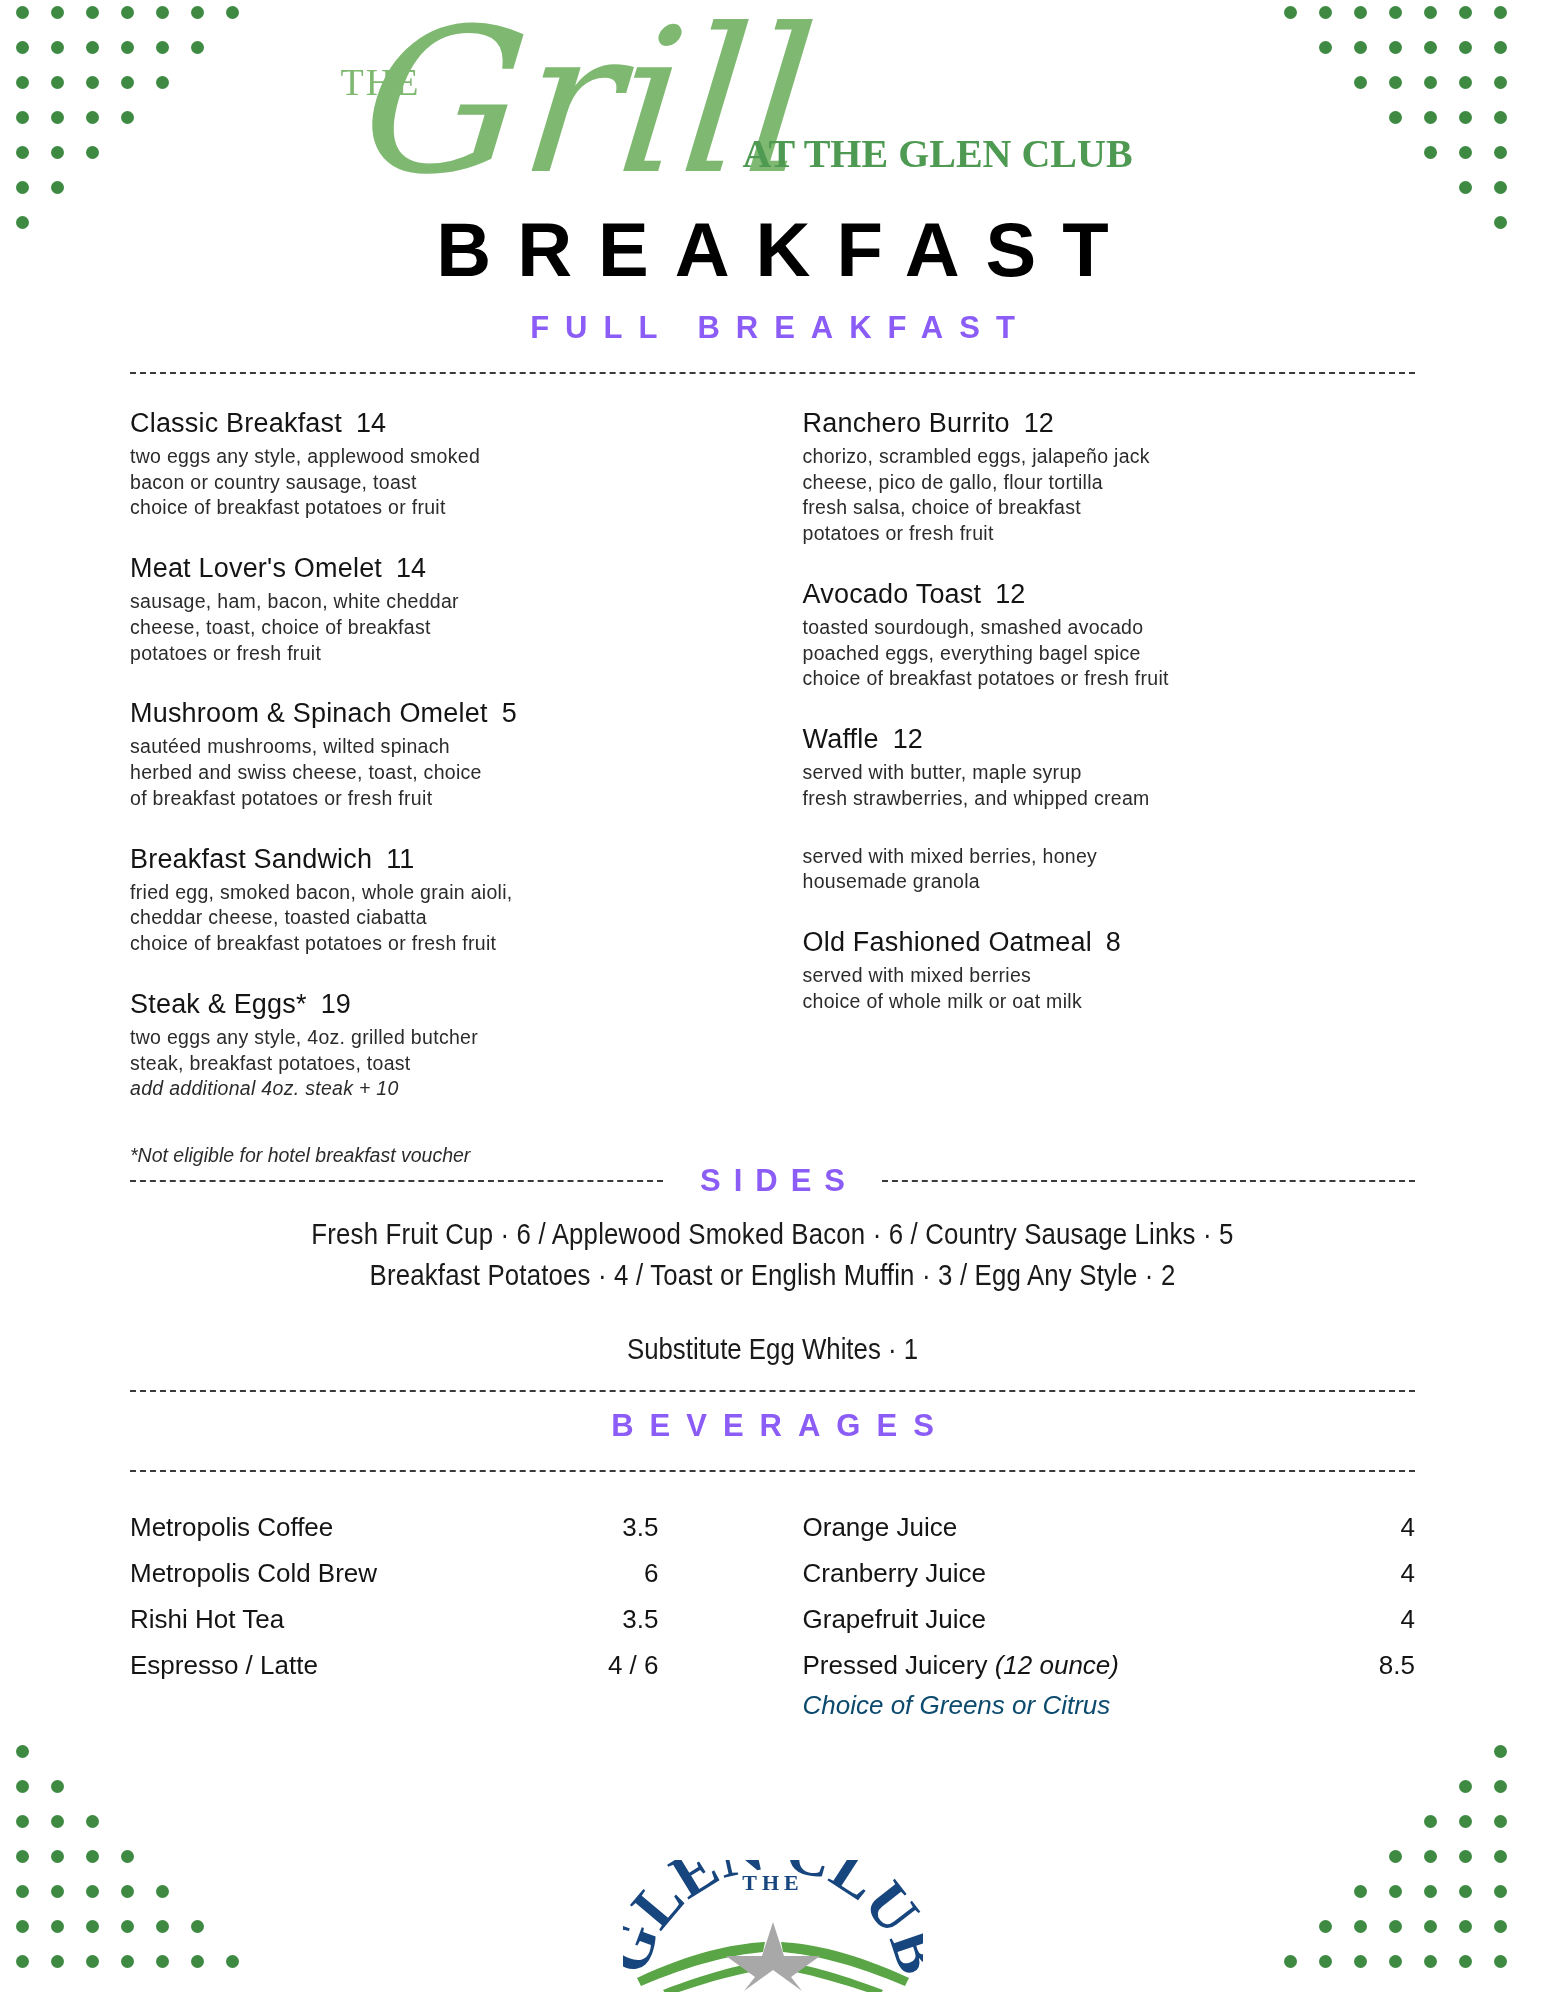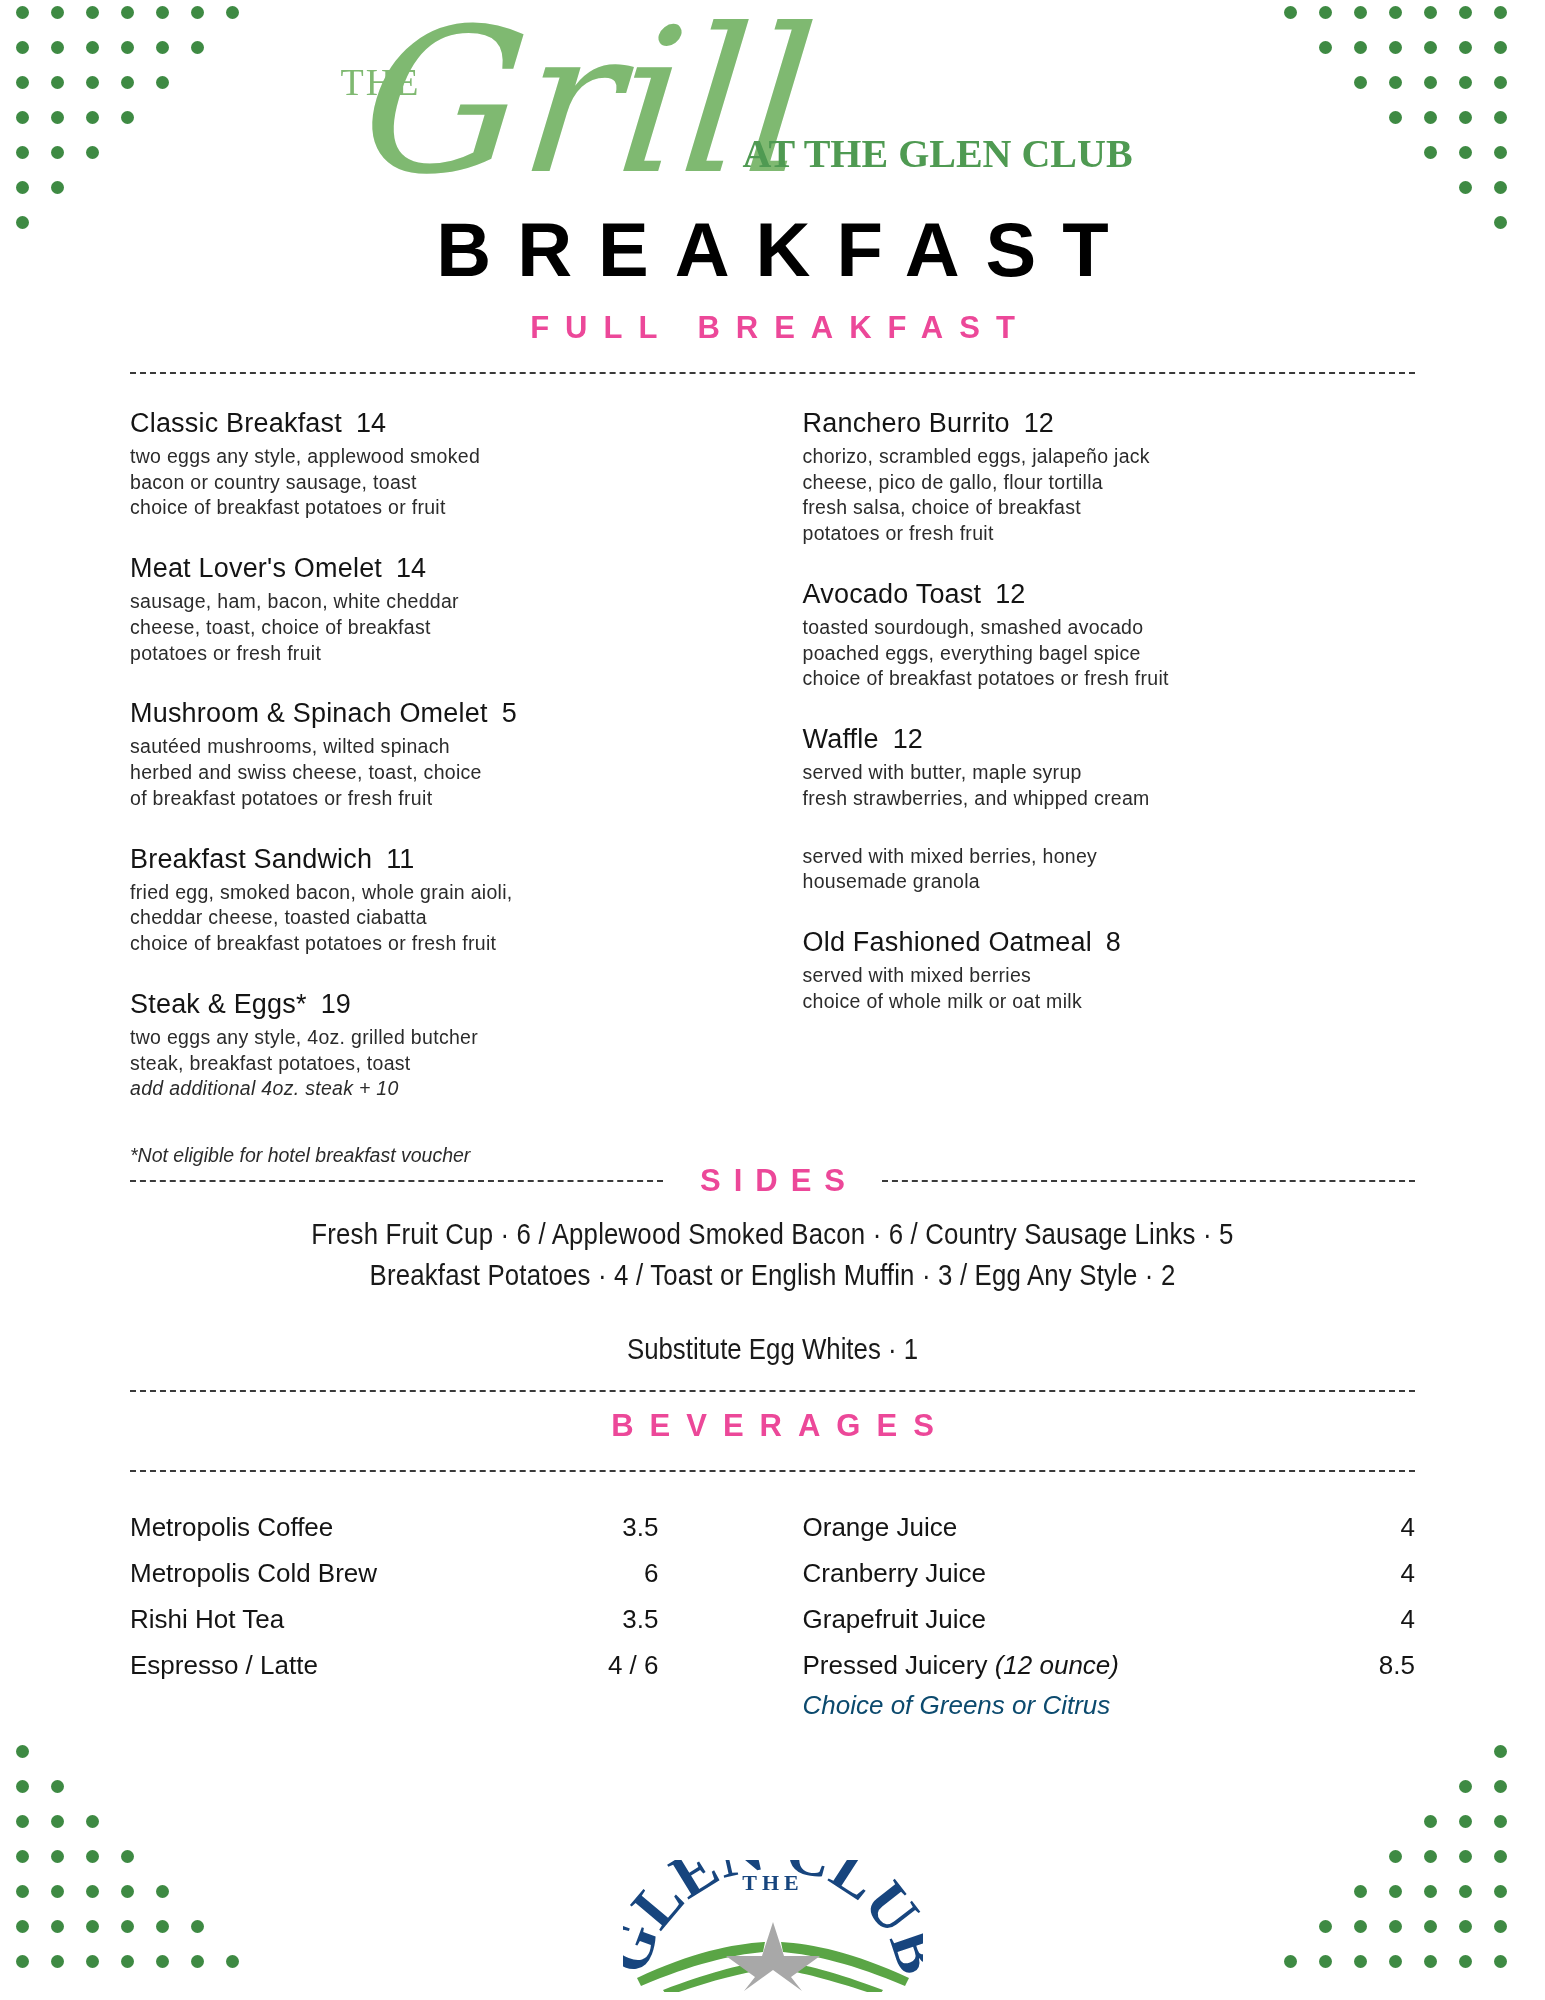--- a/index.html
+++ b/index.html
@@ -86,21 +86,21 @@
     color: #000000;
   }
 
   
   .section-head {
     text-align: center;
     font-weight: 700;
     font-size: 31px;
     letter-spacing: 16px;
     text-indent: 16px;
-    color: #ec4899;
+    color: #8b5cf6;
   }
   #full-breakfast-head { margin-top: 10px; }
 
   .rule {
     border: none;
     border-top: 2px dashed #3a3a3a;
     margin: 26px 130px 0 130px;
     height: 0;
   }
 

